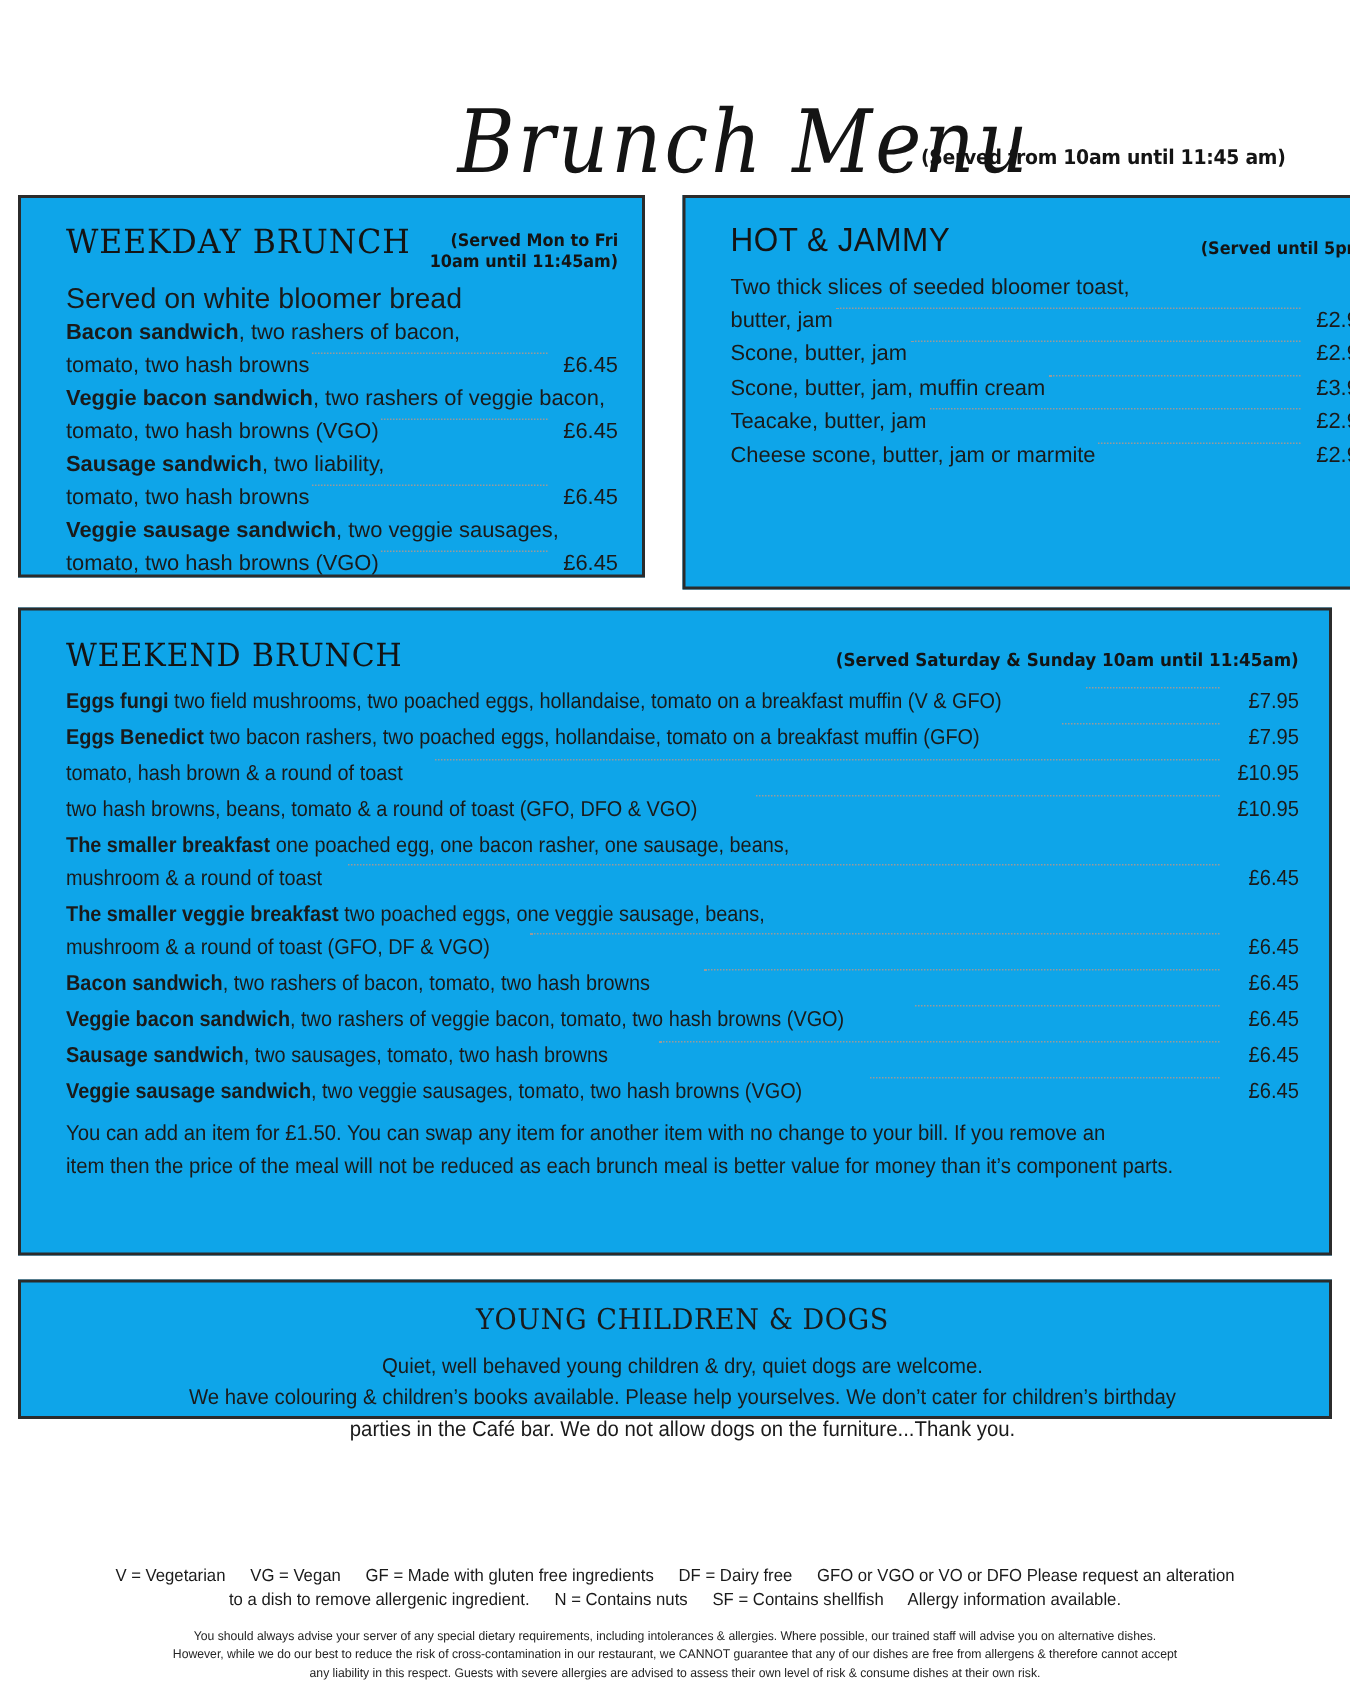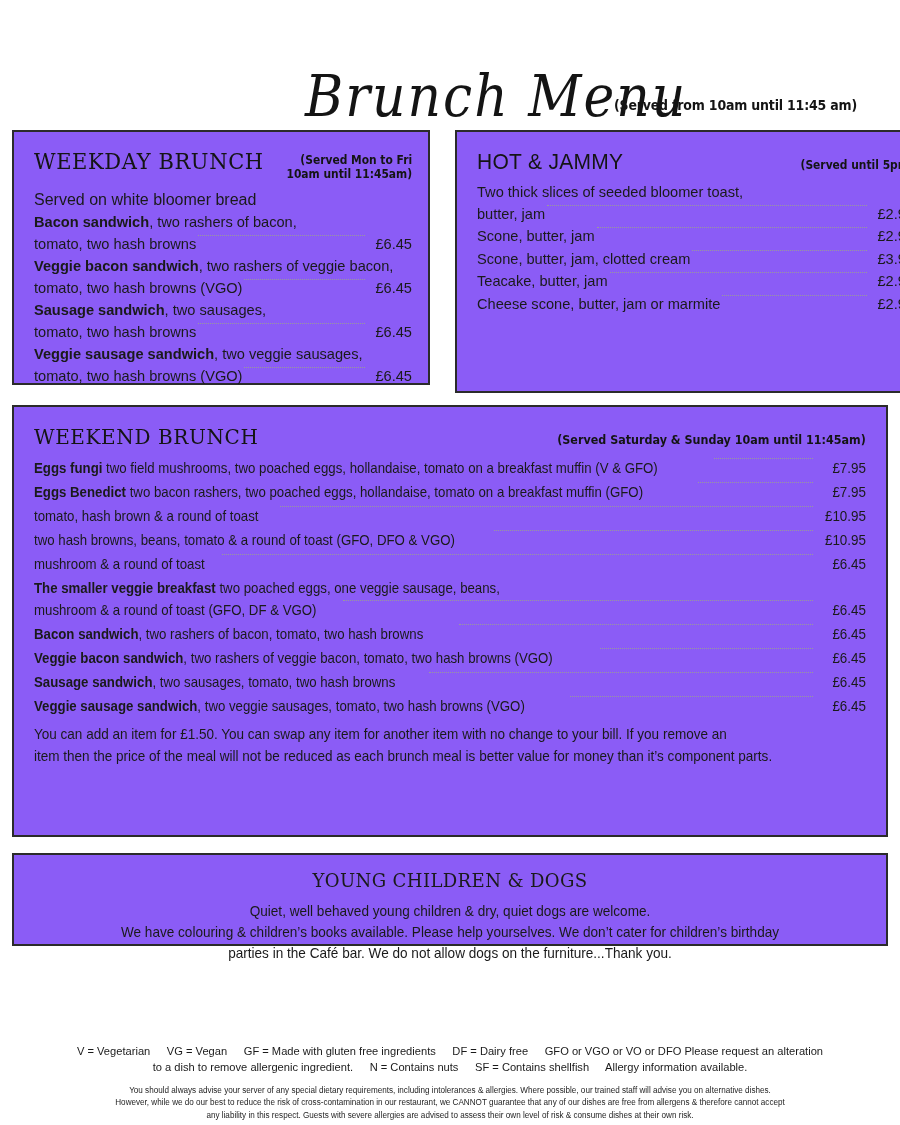--- a/index.html
+++ b/index.html
@@ -46,22 +46,23 @@
     transform: scaleX(0.93);
     transform-origin: left top;
     white-space: nowrap;
     color: #141414;
   }
 
   
   .box {
     position: absolute;
     border: 2px solid #2b2b2b;
-    background: #8b5cf6;
+    background: #0ea5e9;
     box-sizing: border-box;
+    padding-left: 10px;
   }
   #weekday-box { left: 12px;  top: 130px; width: 418px; height: 255px; }
   #jammy-box   { left: 455px; top: 130px; width: 477px; height: 263px; }
   #weekend-box { left: 12px;  top: 405px; width: 876px; height: 432px; }
   #children-box{ left: 12px;  top: 853px; width: 876px; height: 93px; }
 
   .box-inner { padding: 18px 16px 10px 20px; }
   #weekend-box .box-inner { padding: 18px 20px 10px 20px; }
 
   
@@ -98,21 +99,21 @@
     transform: scaleX(0.93);
     transform-origin: right top;
     white-space: nowrap;
     padding-top: 3px;
   }
   #weekend-box .sec-note { font-size: 12px; padding-top: 8px; }
   #jammy-box .sec-note { padding-top: 8px; }
 
   
   .intro-line {
-    font-size: 16px;
+    font-size: 19px;
     line-height: 21px;
     margin-bottom: 2px;
   }
   .item { margin-bottom: 1px; }
   .line {
     display: flex;
     align-items: flex-start;
     font-size: 14.6px;
     line-height: 21.5px;
     white-space: nowrap;
@@ -236,21 +237,21 @@
       </div>
       <div class="line">
         <span class="txt">tomato, two hash browns (VGO)</span>
         <span class="leader"></span>
         <span class="price">£6.45</span>
       </div>
     </div>
 
     <div class="item">
       <div class="line noprice">
-        <span class="txt"><b>Sausage sandwich</b><span>, two sausages,</span></span>
+        <span class="txt"><b>Sausage sandwich</b><span>, two liability,</span></span>
       </div>
       <div class="line">
         <span class="txt">tomato, two hash browns</span>
         <span class="leader"></span>
         <span class="price">£6.45</span>
       </div>
     </div>
 
     <div class="item">
       <div class="line noprice">
@@ -286,21 +287,21 @@
     <div class="item">
       <div class="line">
         <span class="txt">Scone, butter, jam</span>
         <span class="leader"></span>
         <span class="price">£2.95</span>
       </div>
     </div>
 
     <div class="item">
       <div class="line">
-        <span class="txt">Scone, butter, jam, clotted cream</span>
+        <span class="txt">Scone, butter, jam, muffin cream</span>
         <span class="leader"></span>
         <span class="price">£3.95</span>
       </div>
     </div>
 
     <div class="item">
       <div class="line">
         <span class="txt">Teacake, butter, jam</span>
         <span class="leader"></span>
         <span class="price">£2.95</span>
@@ -350,20 +351,23 @@
 
     <div class="item">
       <div class="line">
         <span class="txt">two hash browns, beans, tomato &amp; a round of toast (GFO, DFO &amp; VGO)</span>
         <span class="leader"></span>
         <span class="price">£10.95</span>
       </div>
     </div>
 
     <div class="item">
+      <div class="line noprice">
+        <span class="txt"><b>The smaller breakfast</b><span> one poached egg, one bacon rasher, one sausage, beans,</span></span>
+      </div>
       <div class="line">
         <span class="txt">mushroom &amp; a round of toast</span>
         <span class="leader"></span>
         <span class="price">£6.45</span>
       </div>
     </div>
 
     <div class="item">
       <div class="line noprice">
         <span class="txt"><b>The smaller veggie breakfast</b><span> two poached eggs, one veggie sausage, beans,</span></span>

